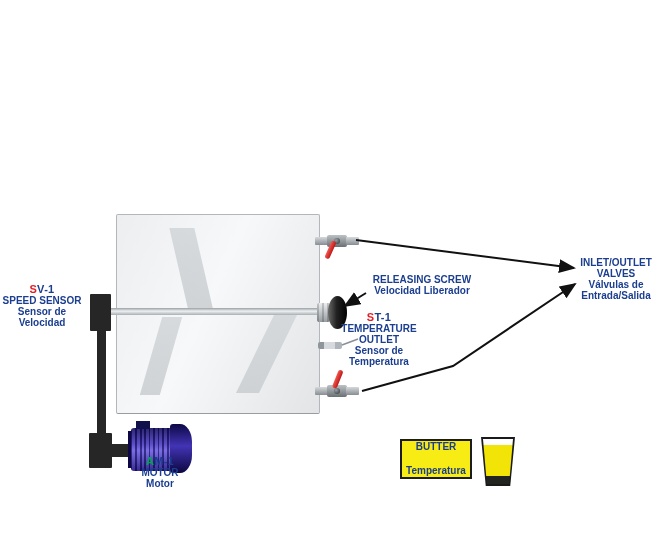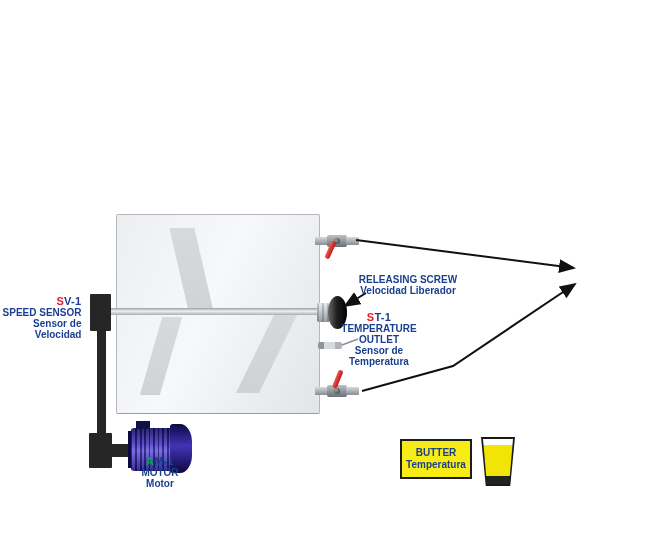--- a/index.html
+++ b/index.html
@@ -64,21 +64,21 @@
                  linear-gradient(180deg,#150e5e 0%,#4b3cc2 38%,#6c5ee2 52%,#221584 100%);}
   .motor-cap{position:absolute;left:170px;top:424px;width:22px;height:49px;z-index:5;
       border-radius:3px 12px 12px 3px / 3px 18px 18px 3px;
       background:linear-gradient(180deg,#0d0846 0%,#4234b4 45%,#0c0740 100%);}
   .motor-top{position:absolute;left:136px;top:421px;width:14px;height:8px;background:#10104a;z-index:4;}
   .motor-left{position:absolute;left:128px;top:431px;width:4px;height:37px;background:#0d0845;z-index:4;}
 
   
   .butter{position:absolute;left:400px;top:439px;width:72px;height:40px;background:var(--butter_yellow);
           border:2px solid #1c1c1c;box-sizing:border-box;display:flex;flex-direction:column;
-          align-items:center;justify-content:center;z-index:5;}
+          align-items:center;justify-content:space-between;z-index:5;}
   .butter div{font-weight:bold;color:var(--label_blue);font-size:10px;line-height:12px;}
   .glass{position:absolute;left:481px;top:437px;width:34px;height:49px;z-index:5;
          clip-path:polygon(0 0,100% 0,86% 100%,14% 100%);background:#1a1a1a;}
   .glass .fill{position:absolute;left:2px;top:2px;right:2px;bottom:2px;
          clip-path:polygon(0 0,100% 0,87% 100%,13% 100%);
          background:linear-gradient(180deg,#ffffff 0 14%,#f2e406 14% 82%,#22241f 82% 100%);}
 
   
   .wires{position:absolute;left:0;top:0;width:666px;height:538px;z-index:8;pointer-events:none;}
 </style>
@@ -139,40 +139,46 @@
       <marker id="ah" markerWidth="9" markerHeight="8" refX="7.5" refY="3.5" orient="auto">
         <path d="M0,0 L8.5,3.5 L0,7 Z" fill="#111"></path>
       </marker>
     </defs>
     <path d="M356,240 L574,268" stroke="#111" stroke-width="2" fill="none" marker-end="url(#ah)"></path>
     <path d="M362,391 L453,366 L575,284" stroke="#111" stroke-width="2" fill="none" marker-end="url(#ah)"></path>
     <path d="M366,293 L345,306" stroke="#111" stroke-width="2" fill="none" marker-end="url(#ah)"></path>
     <path d="M342,345 L358,339" stroke="#8a9096" stroke-width="1.5" fill="none"></path>
   </svg>
 
-  <div class="lbl" style="left:42px;top:296px;text-align:right;">
+  <div class="lbl" style="left:42px;top:284px;">
     <div class="code"><span class="red">S</span><span>V-1</span></div>
     <div>SPEED SENSOR</div>
     <div>Sensor de</div>
     <div>Velocidad</div>
   </div>
 
-  <div class="lbl" style="left:408px;top:274px;">
+  <div class="lbl" style="left:422px;top:274px;">
     <div>RELEASING SCREW</div>
     <div>Velocidad Liberador</div>
   </div>
 
   <div class="lbl" style="left:379px;top:312px;">
     <div class="code"><span class="red">S</span><span>T-1</span></div>
     <div>TEMPERATURE</div>
     <div>OUTLET</div>
     <div>Sensor de</div>
     <div>Temperatura</div>
   </div>
 
+  <div class="lbl" style="left:616px;top:257px;">
+    <div>INLET/OUTLET</div>
+    <div>VALVES</div>
+    <div>Válvulas de</div>
+    <div>Entrada/Salida</div>
+  </div>
 
   <div class="lbl" style="left:160px;top:456px;">
     <div class="code"><span class="green">A</span><span>M-1</span></div>
     <div>MOTOR</div>
     <div>Motor</div>
   </div>
 
 </div>
 
 </body></html>

